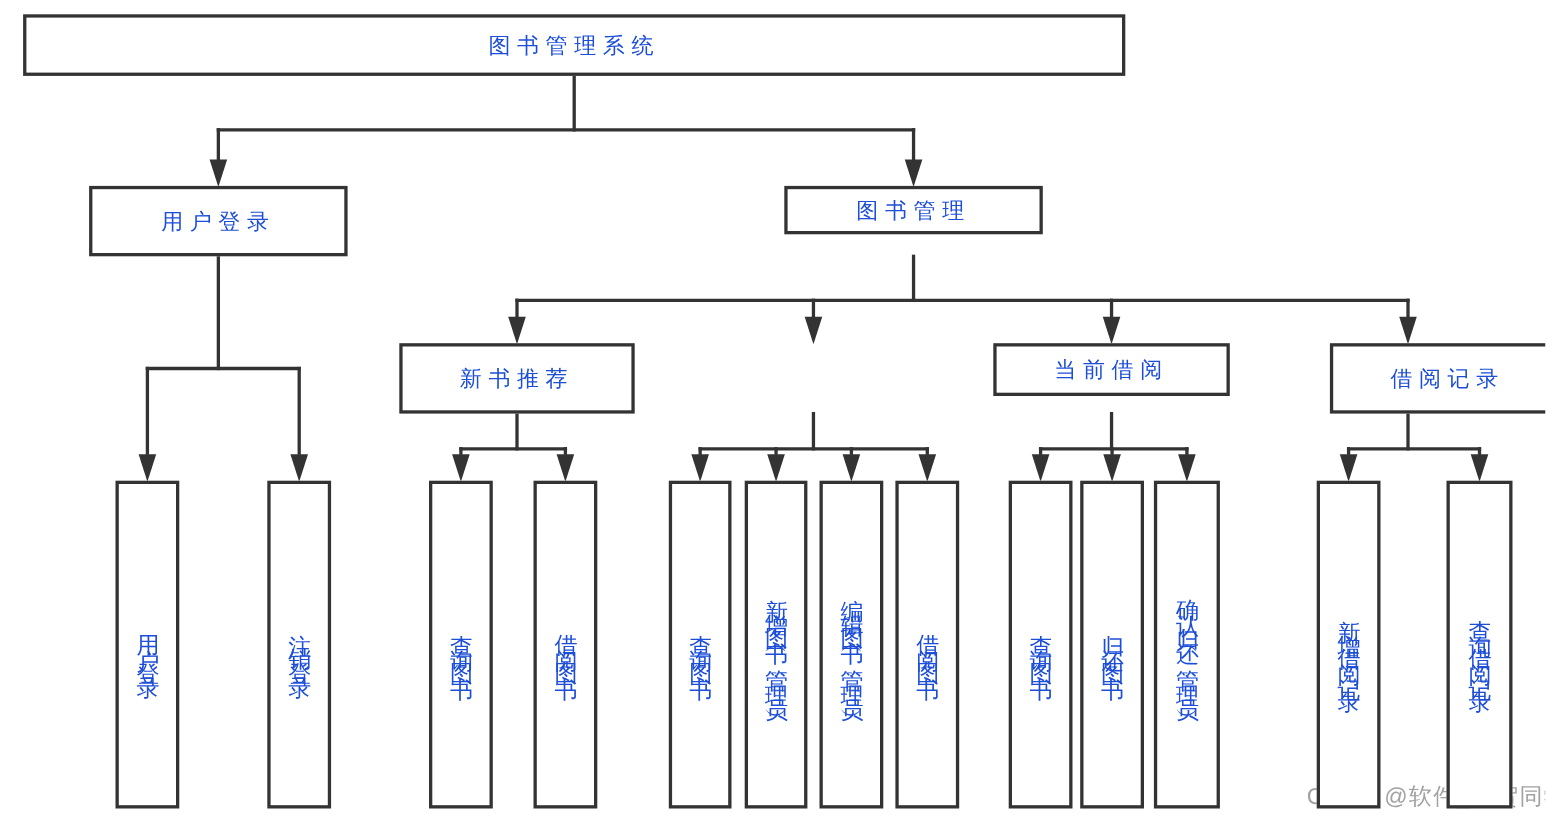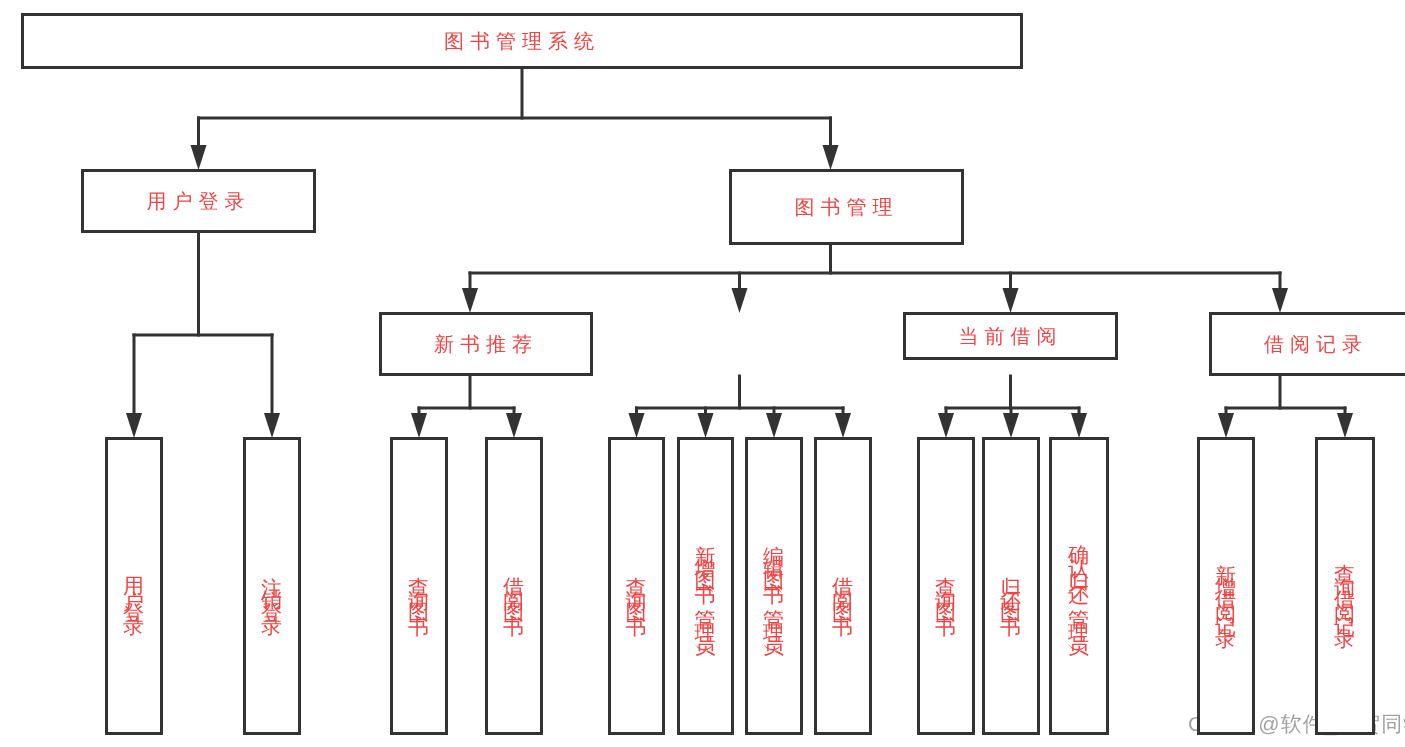--- a/index.html
+++ b/index.html
@@ -19,21 +19,21 @@
     position: absolute;
     left: 0;
     top: 0;
     pointer-events: none;
   }
   .node {
     position: absolute;
     box-sizing: border-box;
     border: 3px solid #333333;
     background: #ffffff;
-    color: #ef4444;
+    color: #1d4ed8;
     display: flex;
     align-items: center;
     justify-content: center;
     text-align: center;
   }
   .node-h {
     font-size: 20px;
     letter-spacing: 6px;
     white-space: nowrap;
   }
@@ -110,22 +110,22 @@
       <line x1="1226" y1="408" x2="1226" y2="412" stroke="#333333" stroke-width="3" stroke-linecap="square"></line>
       <polygon points="1218,413 1234,413 1226,438" fill="#333333"></polygon>
       <line x1="1345" y1="408" x2="1345" y2="412" stroke="#333333" stroke-width="3" stroke-linecap="square"></line>
       <polygon points="1337,413 1353,413 1345,438" fill="#333333"></polygon>
     </svg>
   <div class="watermark">CSDN @软件_小贺同学</div>
 <div class="node node-h" style="left: 21px; top: 13px; width: 1002px; height: 56px;">图书管理系统</div>
     <div class="node node-h" style="left: 81px; top: 169px; width: 235px; height: 64px;">用户登录</div>
     <div class="node node-v" style="left: 105px; top: 437px; width: 58px; height: 298px;">用户登录</div>
     <div class="node node-v" style="left: 243px; top: 437px; width: 58px; height: 298px;">注销登录</div>
-    <div class="node node-h" style="left: 713px; top: 169px; width: 235px; height: 76px; margin-left: 16px;">图书管理</div>
-    <div class="node node-h" style="left: 363px; top: 312px; width: 214px; height: 64px; margin-left: 16px;">新书推荐</div>
+    <div class="node node-h" style="left: 713px; top: 169px; width: 235px; height: 44px;">图书管理</div>
+    <div class="node node-h" style="left: 363px; top: 312px; width: 214px; height: 64px;">新书推荐</div>
     <div class="node node-v" style="left: 390px; top: 437px; width: 58px; height: 298px;">查询图书</div>
     <div class="node node-v" style="left: 485px; top: 437px; width: 58px; height: 298px;">借阅图书</div>
     <div class="node node-v" style="left: 608px; top: 437px; width: 57px; height: 298px;">查询图书</div>
     <div class="node node-v" style="left: 677px; top: 437px; width: 57px; height: 298px;">新增图书（管理员）</div>
     <div class="node node-v" style="left: 745px; top: 437px; width: 58px; height: 298px;">编辑图书（管理员）</div>
     <div class="node node-v" style="left: 814px; top: 437px; width: 58px; height: 298px;">借阅图书</div>
     <div class="node node-h" style="left: 903px; top: 312px; width: 215px; height: 48px;">当前借阅</div>
     <div class="node node-v" style="left: 917px; top: 437px; width: 58px; height: 298px;">查询图书</div>
     <div class="node node-v" style="left: 982px; top: 437px; width: 58px; height: 298px;">归还图书</div>
     <div class="node node-v" style="left: 1049px; top: 437px; width: 60px; height: 298px;">确认归还（管理员）</div>

